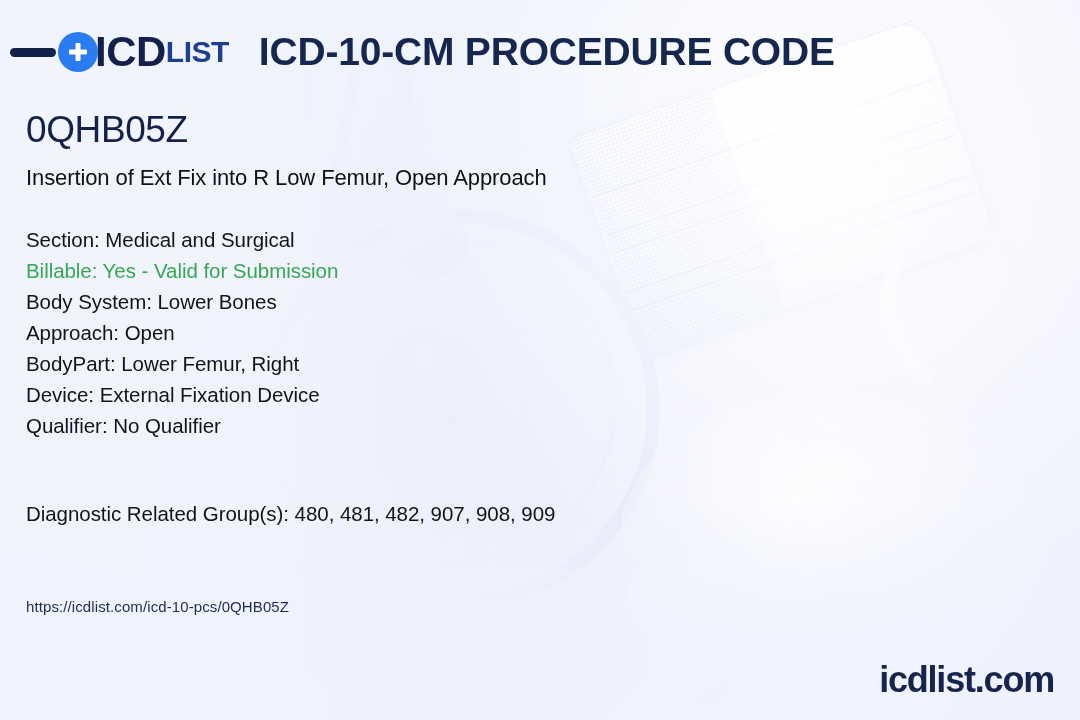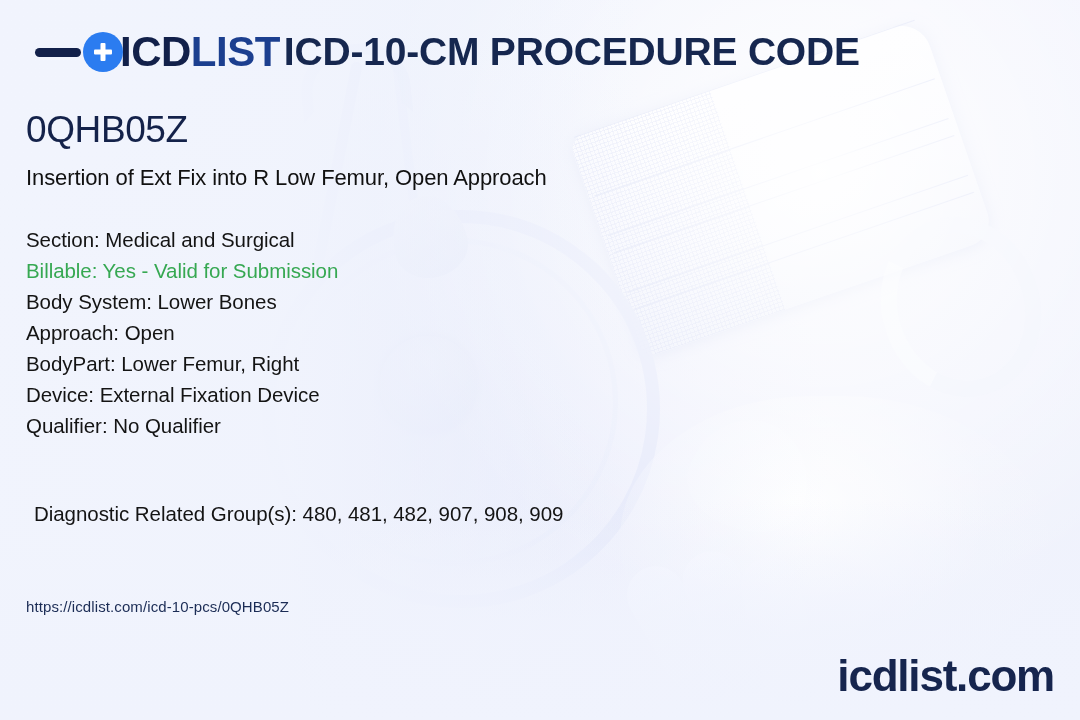--- a/index.html
+++ b/index.html
@@ -200,24 +200,25 @@
 
   
   .content {
     position: absolute;
     inset: 0;
   }
 
   
   .header {
     position: absolute;
-    left: 35px;
+    left: 10px;
     top: 24px;
     display: flex;
     align-items: center;
+    gap: 26px;
     height: 56px;
   }
   .logo {
     display: flex;
     align-items: center;
     height: 56px;
   }
   .logo-dash {
     width: 46px;
     height: 9px;
@@ -252,21 +253,21 @@
     transform: translate(-50%, -50%);
   }
   .logo-icd {
     font-size: 42px;
     font-weight: bold;
     color: #12204a;
     letter-spacing: -0.5px;
     line-height: 1;
   }
   .logo-list {
-    font-size: 42px;
+    font-size: 30px;
     font-weight: bold;
     color: #1c3f8f;
     letter-spacing: -0.5px;
     line-height: 1;
   }
   .header-title {
     font-size: 39px;
     font-weight: bold;
     color: #16274f;
     letter-spacing: -0.2px;
@@ -308,42 +309,42 @@
     color: #141414;
     letter-spacing: -0.05px;
     white-space: nowrap;
   }
   .detail-line.billable {
     color: #36a852;
   }
 
   .drg {
     position: absolute;
-    left: 34px;
+    left: 26px;
     top: 502px;
     font-size: 20.5px;
     color: #141414;
     letter-spacing: -0.05px;
     white-space: nowrap;
   }
 
   .url {
     position: absolute;
     left: 26px;
     top: 598px;
     font-size: 15px;
     color: #1b2c55;
     letter-spacing: 0.1px;
   }
 
   .watermark {
     position: absolute;
     right: 26px;
     bottom: 22px;
-    font-size: 44px;
+    font-size: 36px;
     font-weight: bold;
     color: #16254e;
     letter-spacing: -1.2px;
     line-height: 1;
   }
 </style>
 </head>
 <body>
 
 <div class="card">

